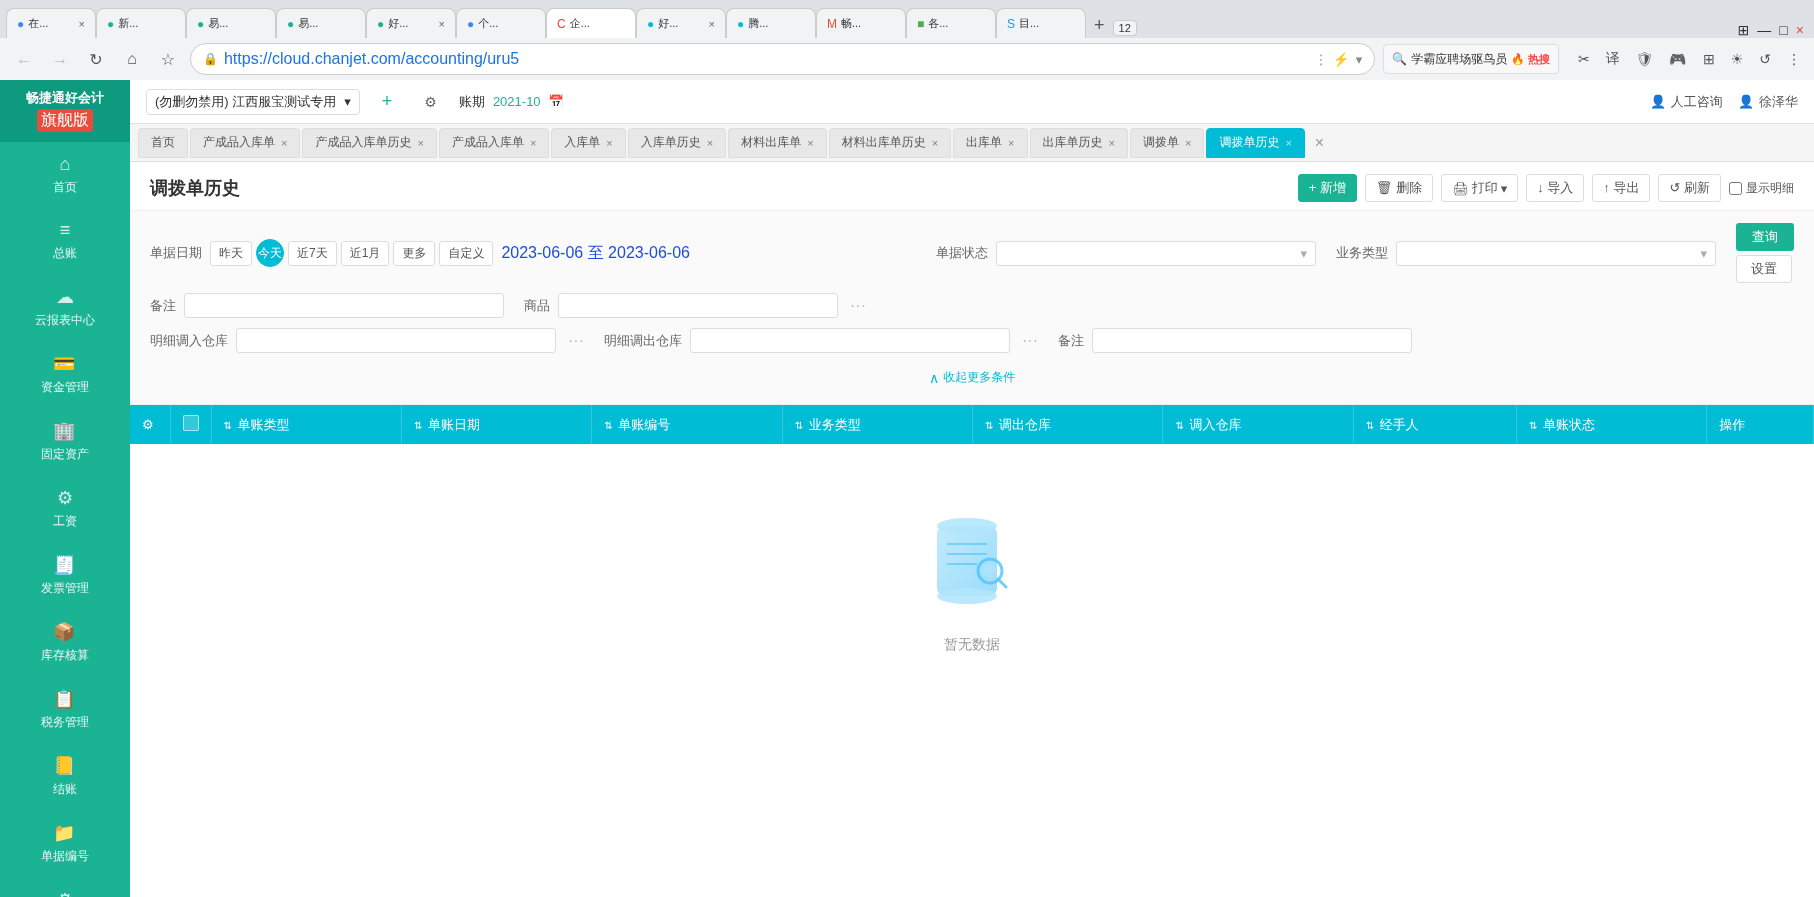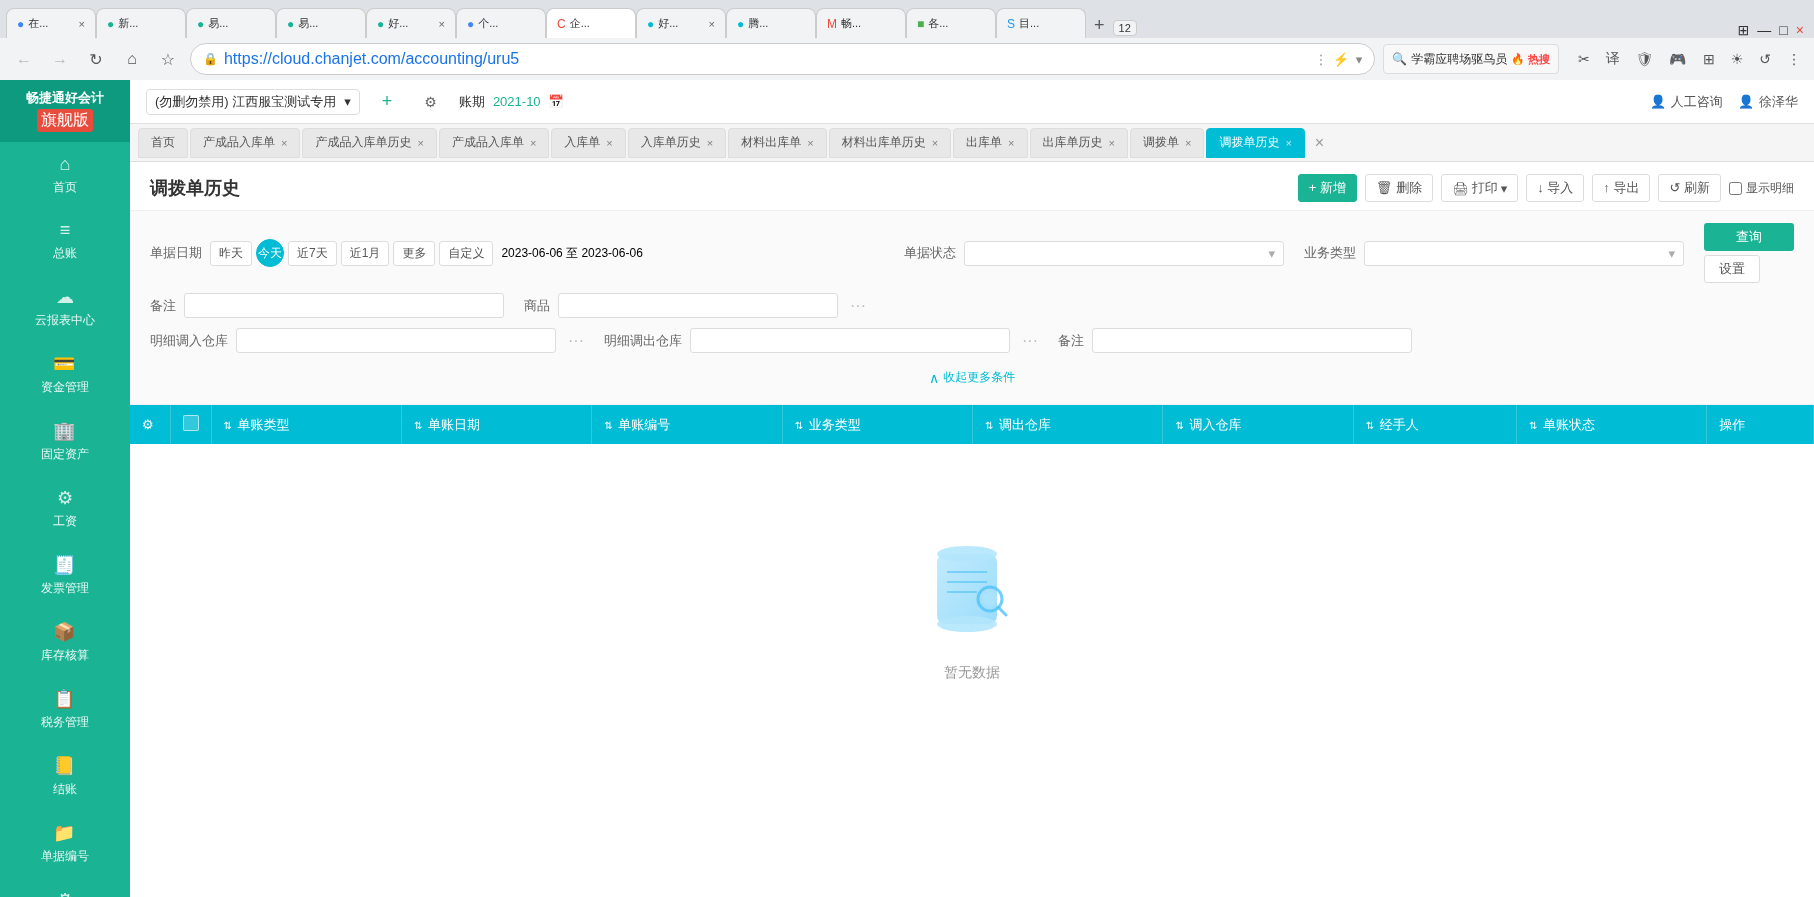--- a/index.html
+++ b/index.html
@@ -66,40 +66,40 @@
     .show-cols { display: flex; align-items: center; gap: 4px; font-size: 12px; color: #555; }
 
     
     .filter-area { padding: 12px 20px; border-bottom: 1px solid #f0f0f0; background: #fafafa; }
     .filter-row { display: flex; align-items: center; gap: 20px; margin-bottom: 10px; flex-wrap: wrap; }
     .filter-item { display: flex; align-items: center; gap: 8px; }
     .filter-label { color: #666; font-size: 13px; white-space: nowrap; }
     .filter-date-btns { display: flex; align-items: center; gap: 4px; }
     .date-btn { padding: 3px 8px; border: 1px solid #ddd; border-radius: 3px; background: #fff; cursor: pointer; font-size: 12px; color: #555; }
     .date-btn.active { background: #00bcd4; color: #fff; border-color: #00bcd4; border-radius: 50%; width: 28px; height: 28px; display: flex; align-items: center; justify-content: center; padding: 0; }
-    .date-range { font-size: 12px; color: #000000; margin-left: 4px; }
+    .date-range { font-size: 16px; color: #1d4ed8; margin-left: 4px; }
     .filter-select { display: flex; align-items: center; border: 1px solid #ddd; border-radius: 3px; background: #fff; padding: 4px 8px; min-width: 200px; font-size: 13px; color: #999; cursor: pointer; gap: 4px; }
     .filter-select .arrow { margin-left: auto; color: #aaa; }
     .filter-input { border: 1px solid #ddd; border-radius: 3px; background: #fff; padding: 4px 8px; min-width: 200px; font-size: 13px; color: #999; }
     .filter-dots { color: #bbb; font-size: 16px; margin-left: 4px; cursor: pointer; }
     .filter-collapse { display: flex; align-items: center; justify-content: center; padding: 6px; cursor: pointer; color: #00bcd4; font-size: 12px; gap: 4px; }
     .collapse-icon { font-size: 14px; }
 
     
     .data-table { width: 100%; border-collapse: collapse; }
     .table-header { background: #00bcd4; color: #fff; }
     .table-header th { padding: 10px 12px; text-align: left; font-size: 13px; font-weight: normal; border-right: 1px solid rgba(255,255,255,0.2); white-space: nowrap; cursor: pointer; }
     .table-header th .sort-icon { font-size: 10px; margin-right: 2px; }
     .th-gear { width: 40px; text-align: center; }
     .th-check { width: 36px; text-align: center; }
     .th-ops { text-align: right; }
     .checkbox-header { width: 16px; height: 16px; border: 1px solid rgba(255,255,255,0.6); border-radius: 2px; display: inline-block; background: rgba(255,255,255,0.2); cursor: pointer; }
 
     
-    .empty-state { display: flex; flex-direction: column; align-items: center; justify-content: center; padding: 80px 20px; gap: 20px; }
+    .empty-state { display: flex; flex-direction: column; align-items: center; justify-content: center; padding: 52px 20px; gap: 20px; }
     .empty-text { color: #999; font-size: 14px; }
 
     
     ::-webkit-scrollbar { width: 6px; height: 6px; }
     ::-webkit-scrollbar-track { background: #f1f1f1; }
     ::-webkit-scrollbar-thumb { background: #ccc; border-radius: 3px; }
   </style>
 </head>
 <body>
 
@@ -380,21 +380,21 @@
             </div>
           </div>
           <div class="filter-item">
             <span class="filter-label">业务类型</span>
             <div class="filter-select" style="min-width:320px;">
               <span></span>
               <span class="arrow">▾</span>
             </div>
           </div>
           <div style="display:flex; flex-direction:column; gap:4px; align-items:flex-start;">
-            <button style="background:#1ab394; color:#fff; border:none; border-radius:3px; padding:5px 32px; cursor:pointer; font-size:13px;">查询</button>
+            <button style="background:#1ab394; color:#fff; border:none; border-radius:3px; padding:5px 16px; cursor:pointer; font-size:13px;">查询</button>
             <button style="background:#fff; color:#555; border:1px solid #ddd; border-radius:3px; padding:4px 14px; cursor:pointer; font-size:13px;">设置</button>
           </div>
         </div>
 
         <div class="filter-row">
           <div class="filter-item">
             <span class="filter-label">备注</span>
             <input class="filter-input" style="min-width: 320px;" placeholder="">
           </div>
           <div class="filter-item">

